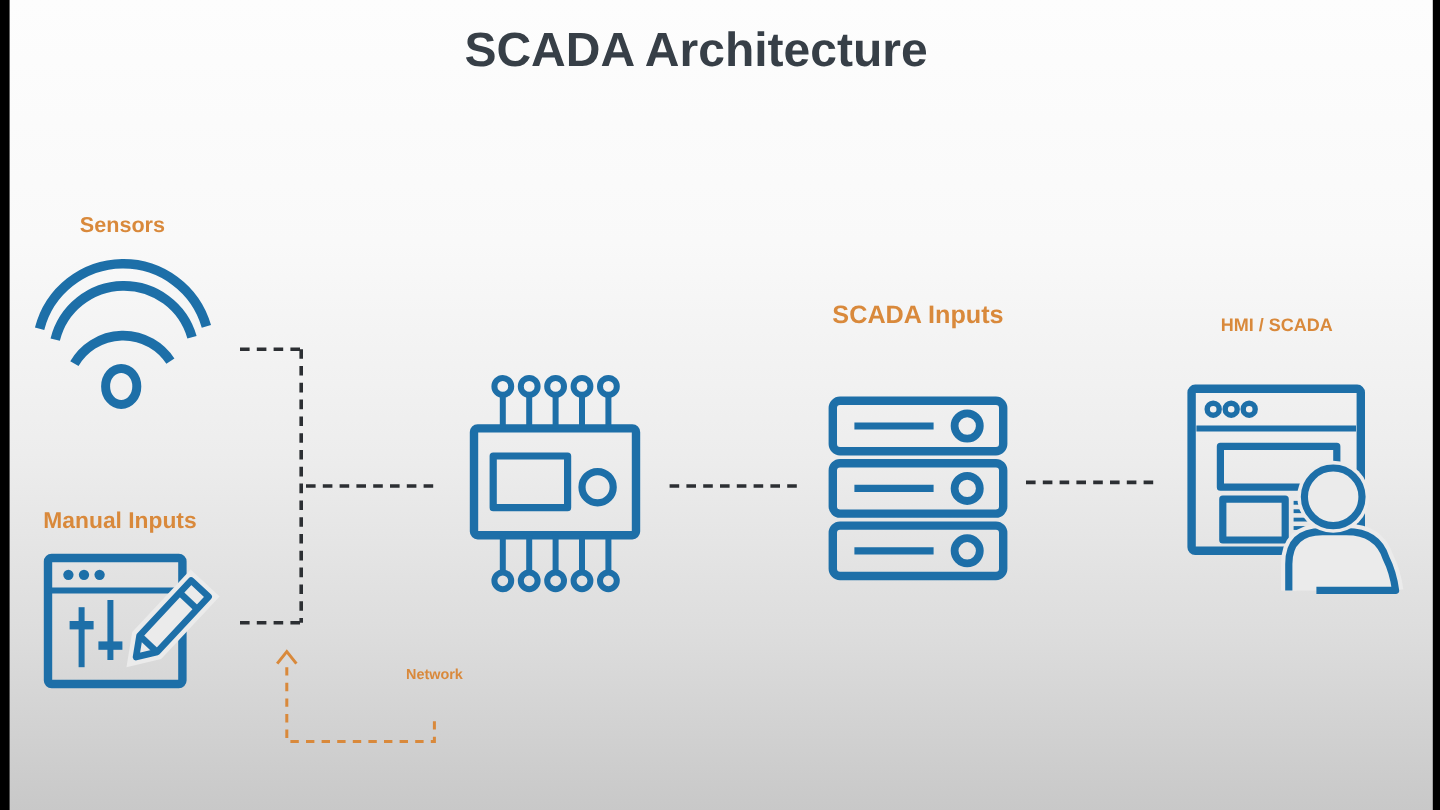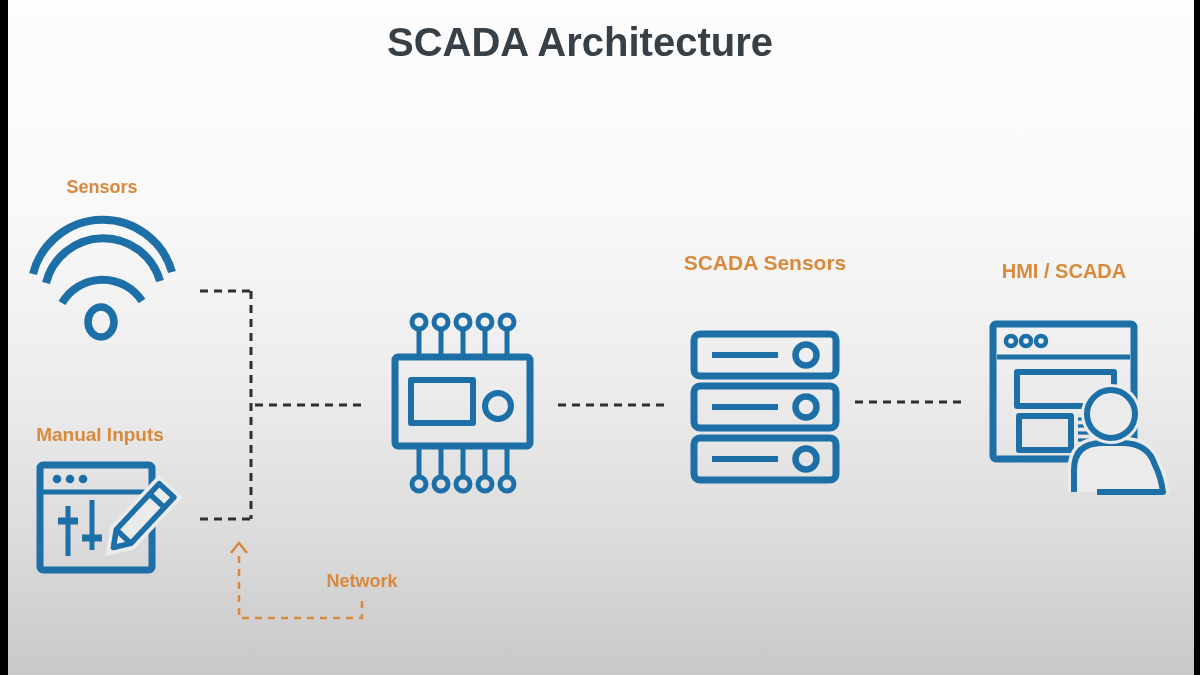--- a/index.html
+++ b/index.html
@@ -17,22 +17,22 @@
     color:var(--title-dark,#373f47);
   }
   .lbl{
     position:absolute;color:var(--label-orange,#d9893b);
     font-weight:bold;text-align:center;line-height:1.1;
   }
   .lbl.sensors{left:0px;top:178px;width:204px;font-size:18px;}
   .lbl.manual{left:0px;top:425px;width:200px;font-size:19px;}
   .lbl.rtu{left:364px;top:265px;width:200px;font-size:19px;}
   .lbl.server{left:665px;top:251px;width:200px;font-size:21px;}
-  .lbl.hmi{left:964px;top:261px;width:200px;font-size:20px;line-height:21px;}
-  .lbl.network{left:287px;top:572px;width:150px;font-size:18px;}
+  .lbl.hmi{left:964px;top:261px;width:200px;font-size:15px;line-height:21px;}
+  .lbl.network{left:287px;top:556px;width:150px;font-size:12px;}
   svg.layer{position:absolute;left:0;top:0;}
   .blue{stroke:var(--icon-blue,#1d6fa8);fill:none;stroke-linejoin:round;}
   .bluefill{fill:var(--icon-blue,#1d6fa8);stroke:none;}
   .fillbg{fill:#ebebeb;}
   .halo{stroke:#ebebeb;fill:none;}
   .dash{stroke:var(--connector-dark,#2c2f33);stroke-width:3;stroke-dasharray:8 6;fill:none;}
   .odash{stroke:var(--label-orange,#dd8b3e);stroke-width:2.5;stroke-dasharray:7 6;fill:none;}
   .oarrow{stroke:var(--label-orange,#dd8b3e);stroke-width:2.5;fill:none;stroke-linejoin:miter;}
 </style>
 </head>
@@ -172,21 +172,21 @@
         <path class="blue" stroke-width="6" d="M1074,492 V470 Q1074,443 1102,443 H1122 Q1148,443 1155,465 Q1161,477 1163,492 H1097"></path>
         <circle class="fillbg" cx="1111" cy="414" r="30"></circle>
         <circle class="blue fillbg" stroke-width="6" cx="1111" cy="414" r="24"></circle>
       </g>
     </g>
   </svg>
 
   <div class="title">SCADA Architecture</div>
   <div class="lbl sensors">Sensors</div>
   <div class="lbl manual">Manual Inputs</div>
-  <div class="lbl server">SCADA Sensors</div>
+  <div class="lbl server">SCADA Inputs</div>
   <div class="lbl hmi">
     <div>HMI / SCADA</div>
   </div>
   <div class="lbl network">Network</div>
 
   <div class="bar left"></div>
   <div class="bar right"></div>
 </div>
 
 </body></html>

